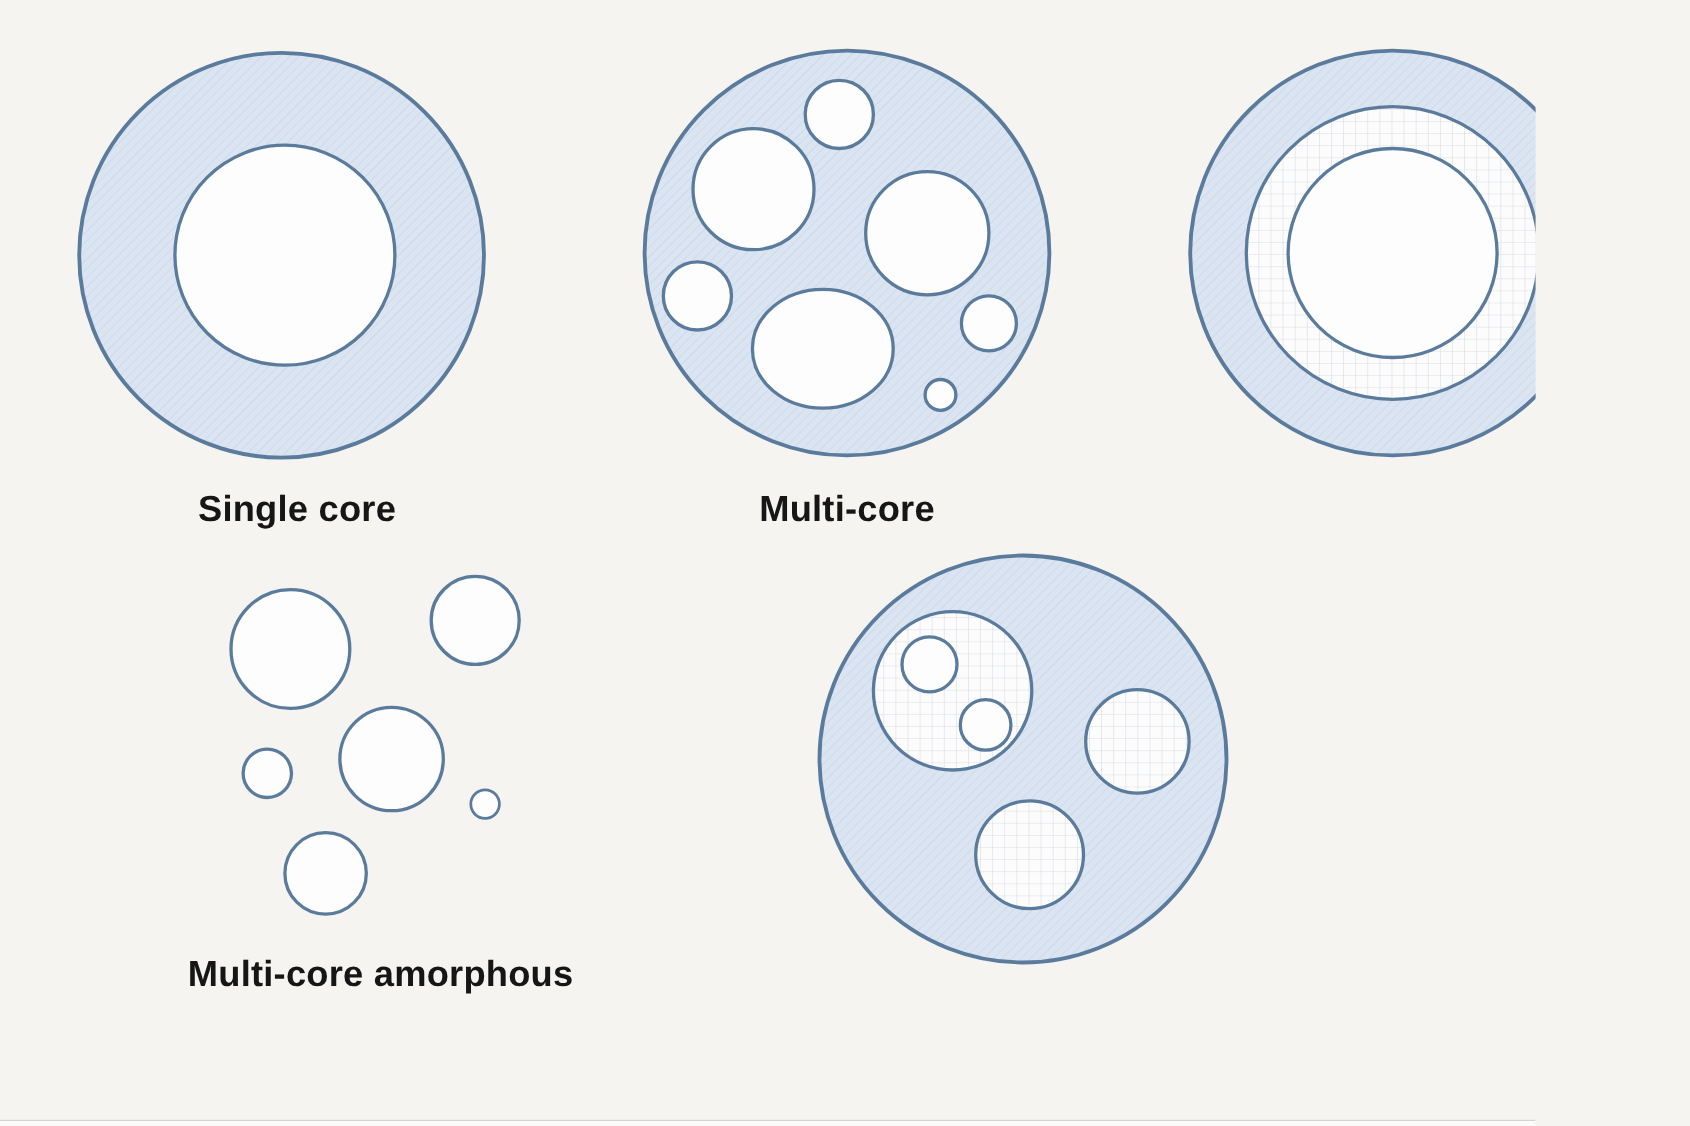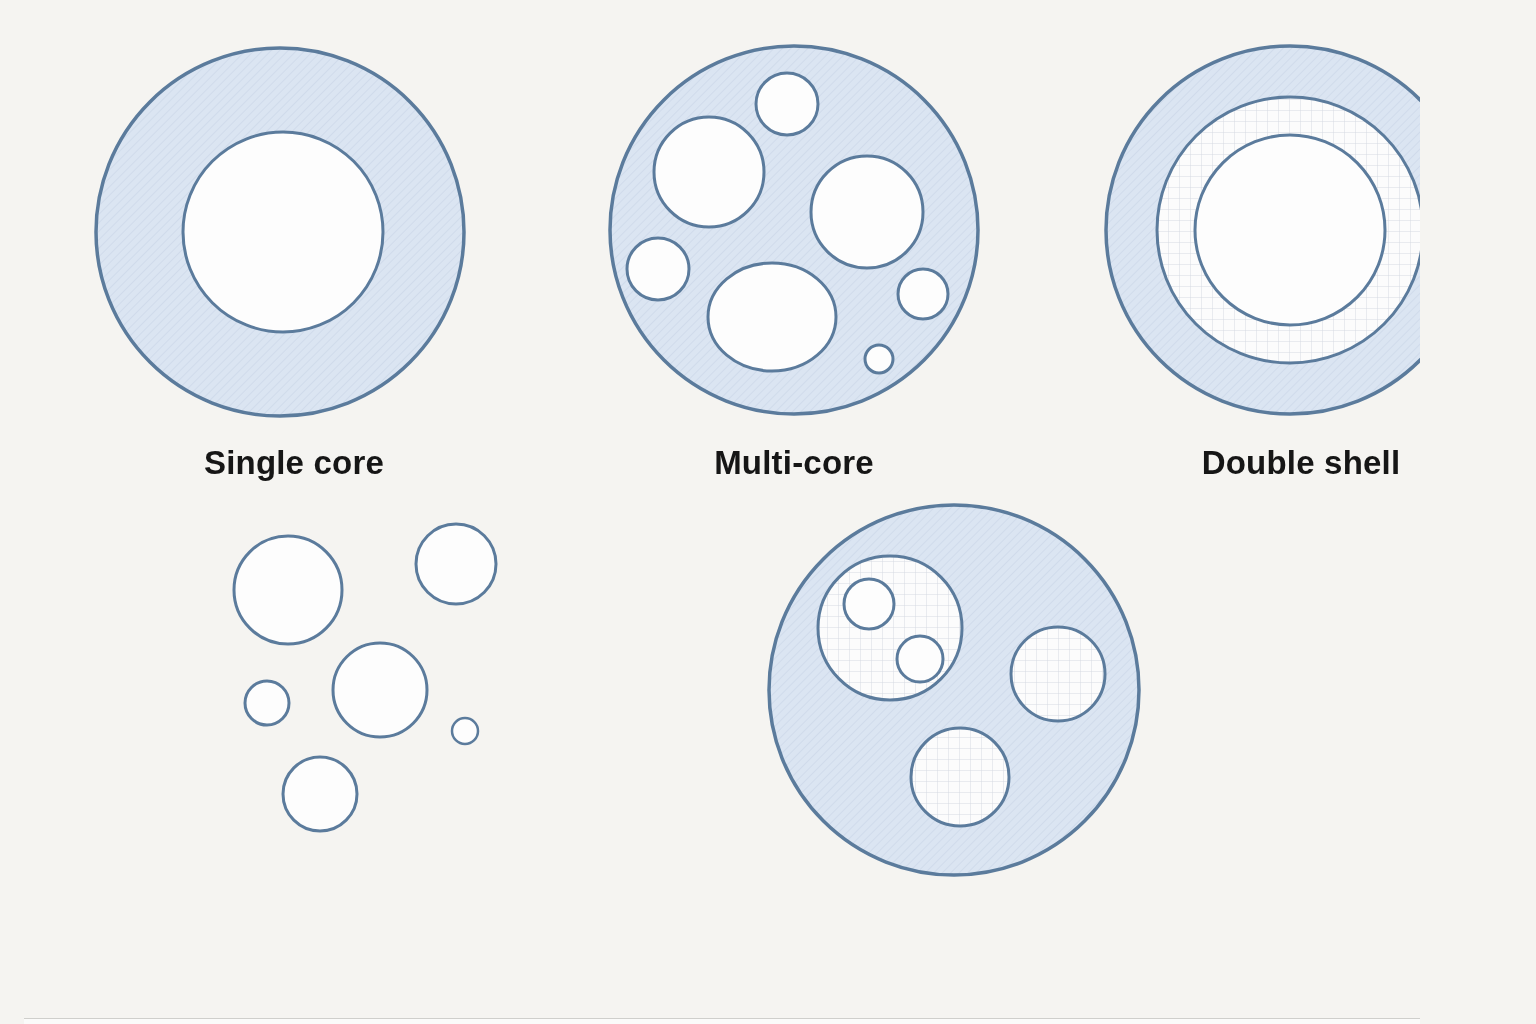--- a/index.html
+++ b/index.html
@@ -9,21 +9,20 @@
   body {
     font-family: "Liberation Sans", sans-serif;
     background: #f5f4f1;
   }
   #stage {
     position: relative;
     width: 1396px;
     height: 1024px;
     overflow: hidden;
     background: #f5f4f1;
-    margin-left: 24px;
   }
   #diagram-svg {
     position: absolute;
     left: 0;
     top: 0;
     width: 1536px;
     height: 1024px;
     display: block;
   }
   .diagram-label {
@@ -104,18 +103,18 @@
         <circle cx="866" cy="628" r="72" fill="url(#grid-pattern)" stroke="#5b7b9c" stroke-width="3"></circle>
         <circle cx="845" cy="604" r="25" fill="#fdfdfd" stroke="#5b7b9c" stroke-width="3"></circle>
         <circle cx="896" cy="659" r="23" fill="#fdfdfd" stroke="#5b7b9c" stroke-width="3"></circle>
         <circle cx="1034" cy="674" r="47" fill="url(#grid-pattern)" stroke="#5b7b9c" stroke-width="3"></circle>
         <circle cx="936" cy="777" r="49" fill="url(#grid-pattern)" stroke="#5b7b9c" stroke-width="3"></circle>
       </g>
     </svg>
 
   <div class="diagram-label" style="color: rgb(22, 22, 22); left: 270px; top: 444px;">Single core</div>
   <div class="diagram-label" style="color: rgb(22, 22, 22); left: 770px; top: 444px; text-align: center;">Multi-core</div>
-  <div class="diagram-label" style="color: rgb(22, 22, 22); left: 1277px; top: 444px;">Double shell</div>
+  <div class="diagram-label" style="color: rgb(22, 22, 22); left: 346px; top: 866px;">Multi-core amorphous</div>
 
 
   <div class="bottom-edge"></div>
 
 </div>
 
 </body></html>

